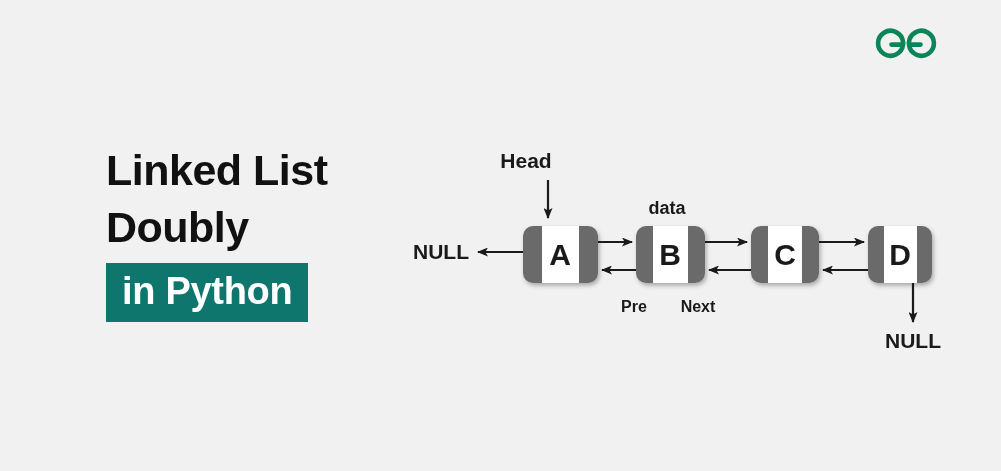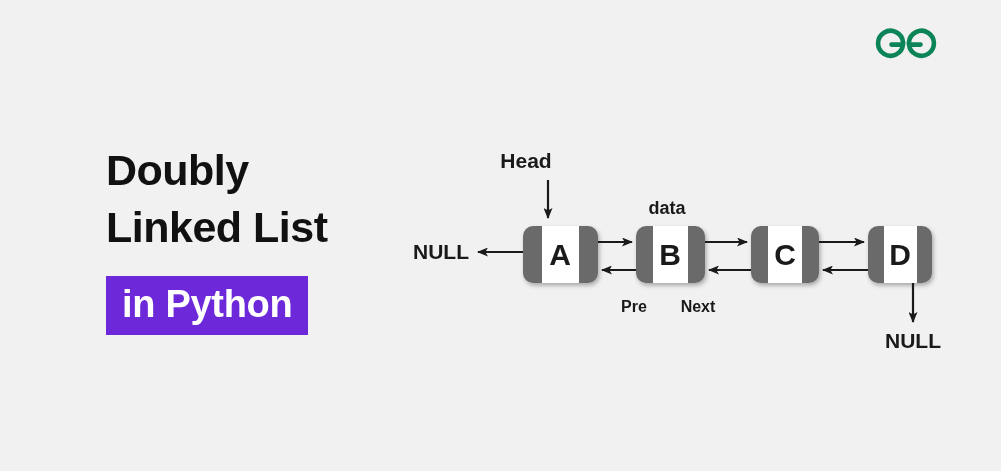--- a/index.html
+++ b/index.html
@@ -43,22 +43,22 @@
   .title-line {
     font-size: 43px;
     font-weight: 700;
     color: #111111;
     letter-spacing: -0.5px;
     line-height: 57px;
     white-space: nowrap;
   }
   #subtitle-highlight {
     display: inline-block;
-    margin-top: 20px;
-    background: #6d28d9;
+    margin-top: 7px;
+    background: #0f766e;
     color: #ffffff;
     font-size: 38px;
     font-weight: 700;
     letter-spacing: -0.3px;
     padding: 7px 16px 10px 16px;
     line-height: 42px;
     white-space: nowrap;
   }
 
   
@@ -97,22 +97,22 @@
   <div id="logo">
     <svg width="68" height="44" viewBox="0 0 68 44" xmlns="http://www.w3.org/2000/svg">
       <g fill="none" stroke="#0b8457" stroke-width="4.6" stroke-linecap="round">
         <path d="M31 20 A12.5 12.5 0 1 0 31 22.6 L19.5 22.6"></path>
         <path d="M37 20 A12.5 12.5 0 1 1 37 22.6 L48.5 22.6"></path>
       </g>
     </svg>
   </div>
 
   <div id="title-block">
+    <div class="title-line">Linked List</div>
     <div class="title-line">Doubly</div>
-    <div class="title-line">Linked List</div>
     <div id="subtitle-highlight">in Python</div>
   </div>
 
   <div id="diagram">
     <svg width="600" height="240" viewBox="0 0 600 240" xmlns="http://www.w3.org/2000/svg">
       <defs>
         <marker id="arrowR" markerWidth="11" markerHeight="9" refX="10" refY="4.5" orient="auto" markerUnits="userSpaceOnUse">
           <path d="M0,0 L11,4.5 L0,9 L2.6,4.5 Z" fill="#1a1a1a"></path>
         </marker>
         <marker id="arrowL" markerWidth="11" markerHeight="9" refX="10" refY="4.5" orient="auto" markerUnits="userSpaceOnUse">

